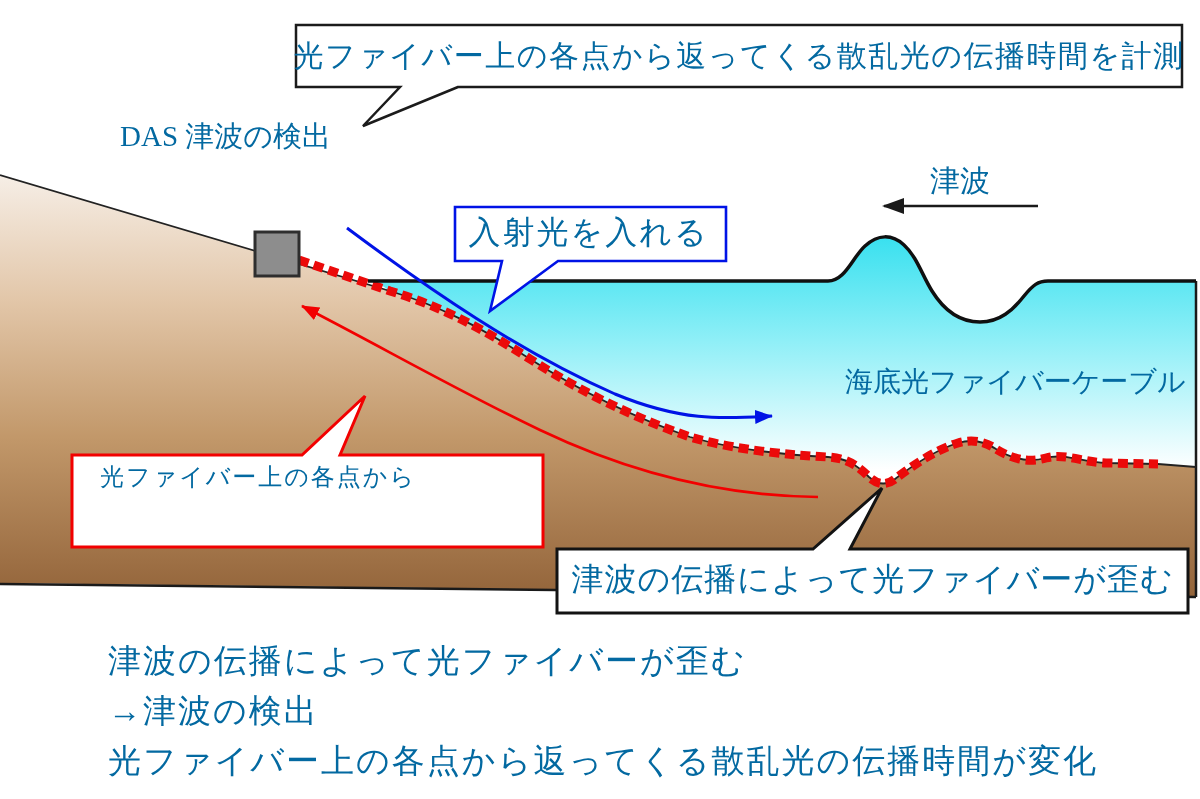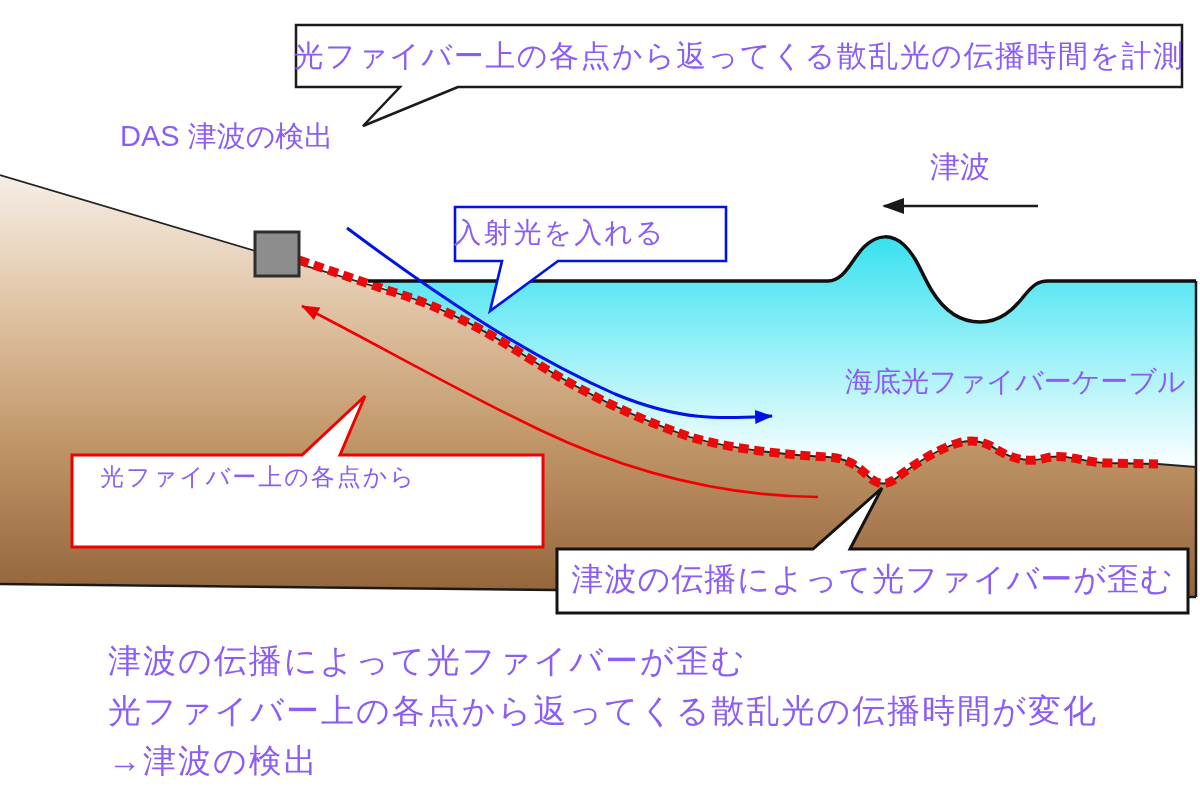--- a/index.html
+++ b/index.html
@@ -1,24 +1,24 @@
 <!DOCTYPE html>
 <html><head>
 <meta charset="utf-8">
 <style>
   html,body{margin:0;padding:0;background:#fff;}
   body{width:1200px;height:799px;position:relative;overflow:hidden;
        font-family:"Liberation Sans","DejaVu Sans",sans-serif;color:#1a1a1a;}
   .stage{position:absolute;left:0;top:0;width:1200px;height:799px;}
-  .txt{position:absolute;white-space:nowrap;color:#8b5cf6;}
+  .txt{position:absolute;white-space:nowrap;color:#0369a1;font-family:Liberation Serif, serif;}
   .center{display:flex;align-items:center;justify-content:center;}
   .top-callout-text{left:296px;top:25px;width:886px;height:62px;font-size:30px;letter-spacing:1.5px;}
   .das-label{left:120px;top:118px;font-size:29px;line-height:1.28;}
-  .tsunami-label{left:880px;top:147px;width:160px;font-size:30px;text-align:right;}
-  .incident-text{left:447px;top:207px;width:225px;height:52px;font-size:28px;letter-spacing:2px;}
+  .tsunami-label{left:880px;top:161px;width:160px;font-size:30px;text-align:right;}
+  .incident-text{left:476px;top:207px;width:225px;height:52px;font-size:32px;letter-spacing:2px;}
   .cable-label{left:845px;top:363px;font-size:28px;}
   .scatter-text{left:100px;top:461px;font-size:24px;letter-spacing:2px;line-height:1.34;}
   .distort-text{left:557px;top:549px;width:631px;height:62px;font-size:32px;letter-spacing:1px;}
   .caption{left:108px;top:636px;font-size:33px;letter-spacing:2px;line-height:50px;}
 </style>
 </head>
 <body>
 
 <svg class="stage" viewBox="0 0 1200 799" xmlns="http://www.w3.org/2000/svg">
   <defs>
@@ -105,15 +105,15 @@
 <div class="txt cable-label">海底光ファイバーケーブル</div>
 
 <div class="txt scatter-text">
   <div>光ファイバー上の各点から</div>
 </div>
 
 <div class="txt distort-text center">津波の伝播によって光ファイバーが歪む</div>
 
 <div class="txt caption">
   <div>津波の伝播によって光ファイバーが歪む</div>
+  <div>→津波の検出</div>
   <div>光ファイバー上の各点から返ってくる散乱光の伝播時間が変化</div>
-  <div>→津波の検出</div>
 </div>
 
 </body></html>

